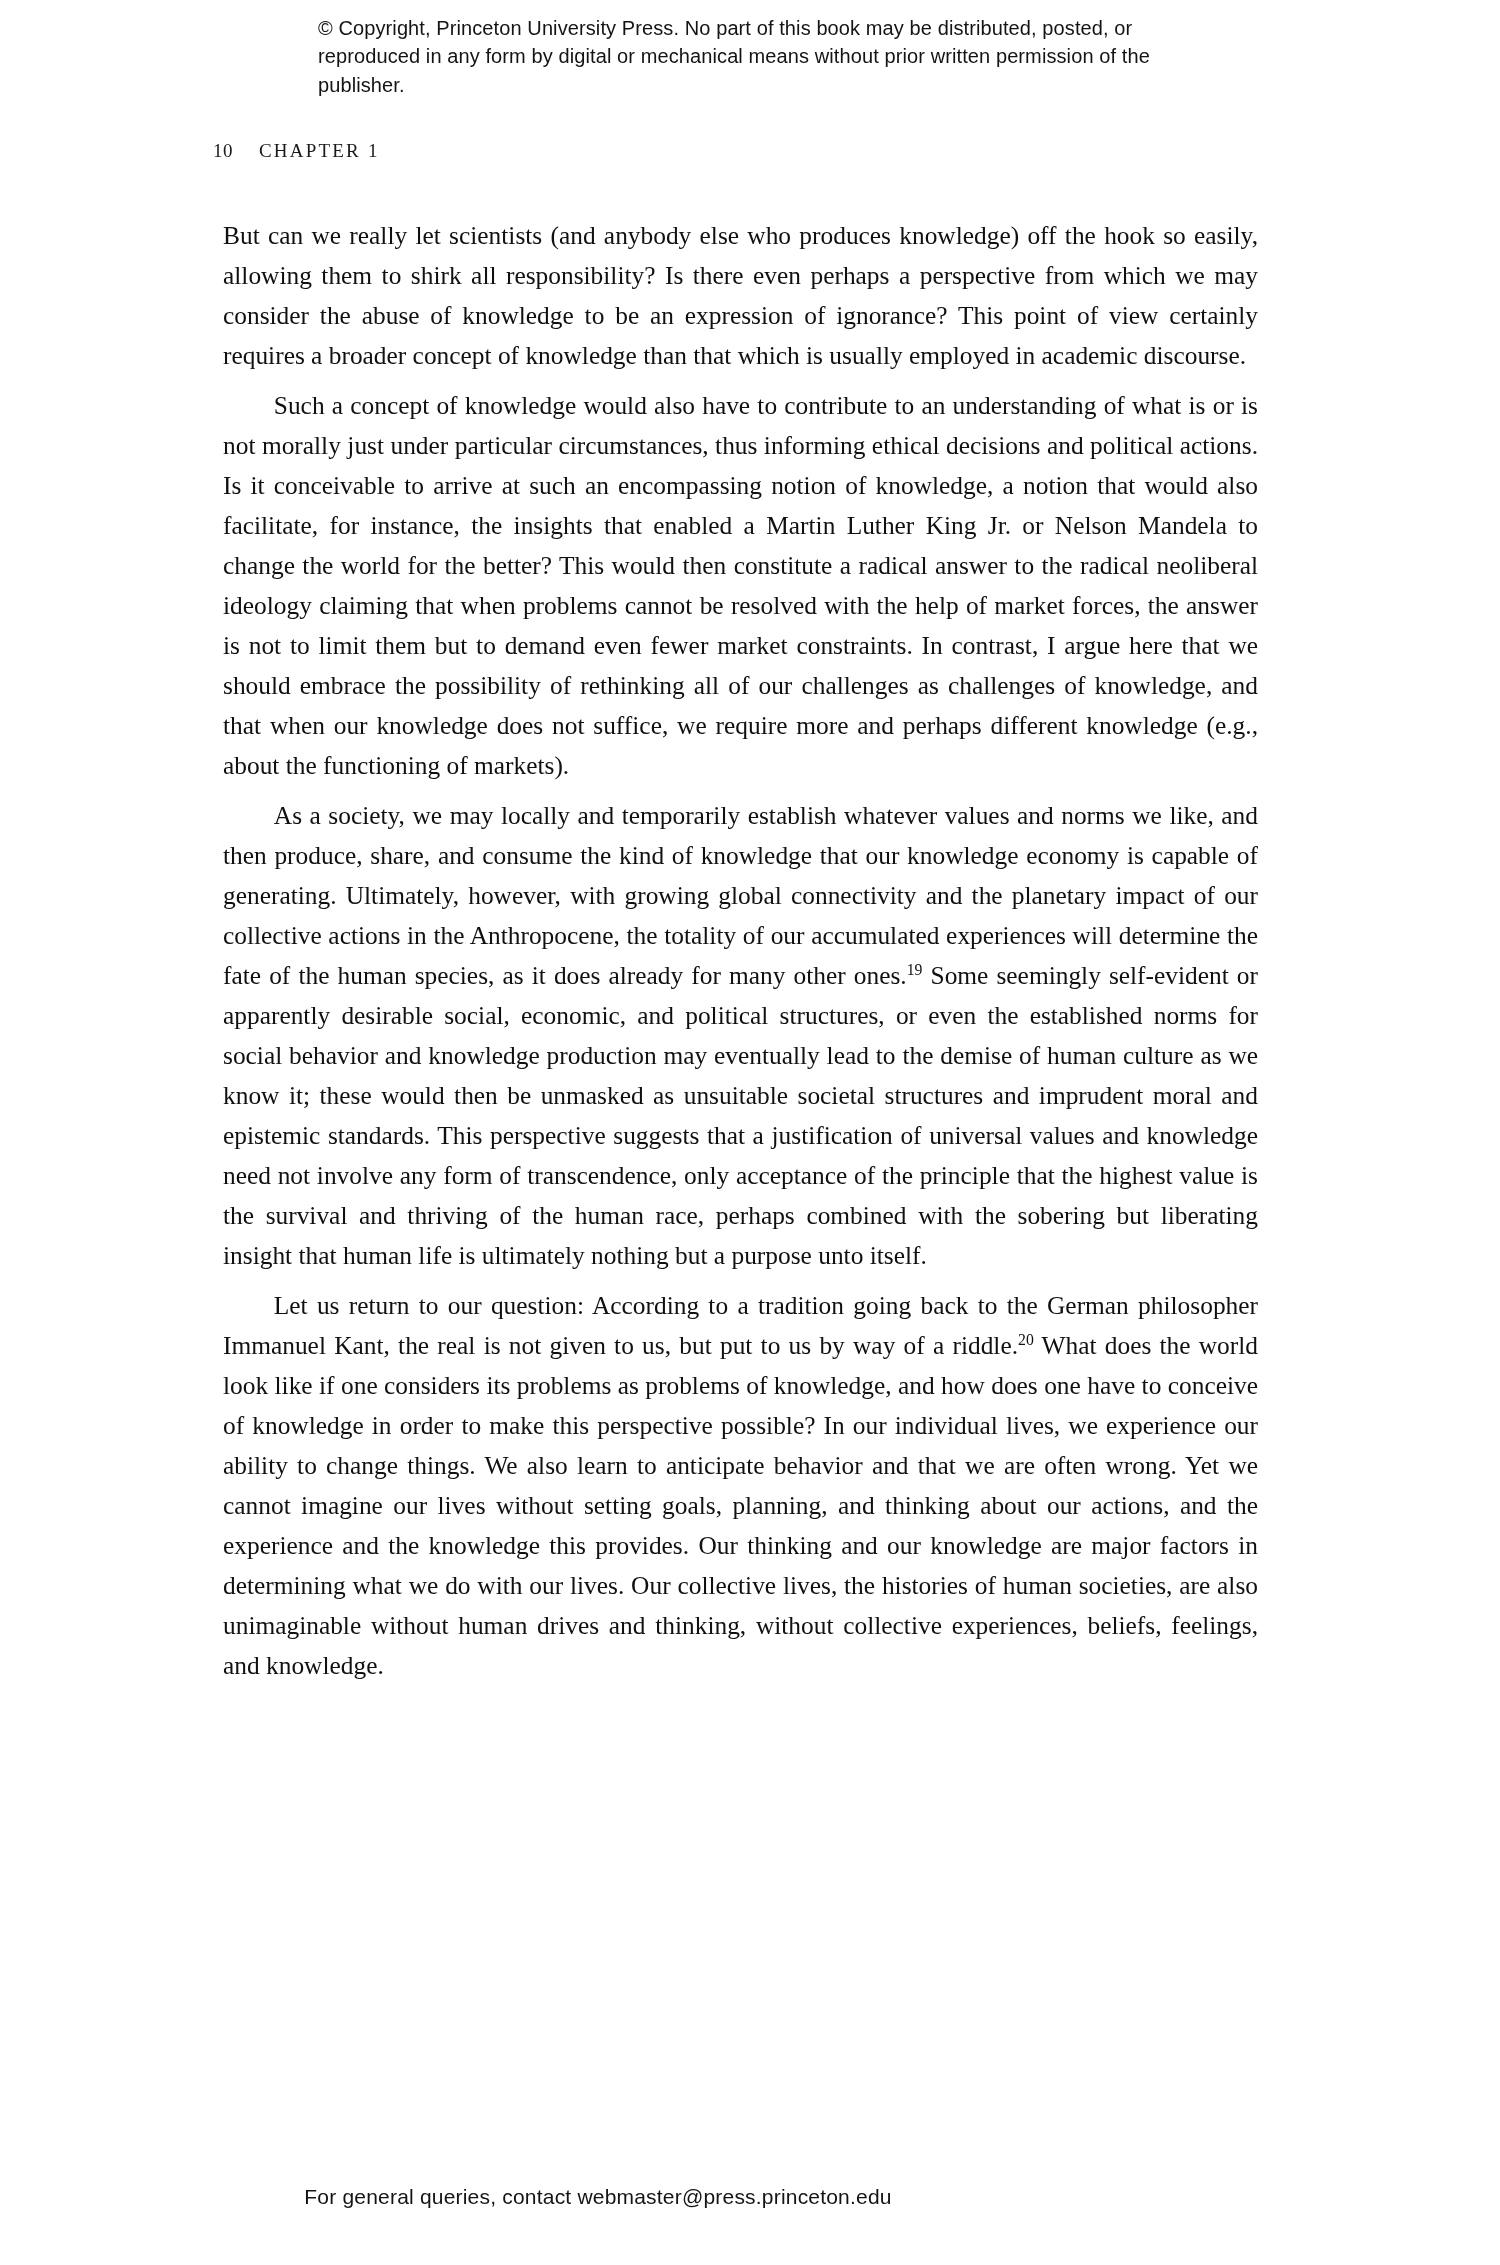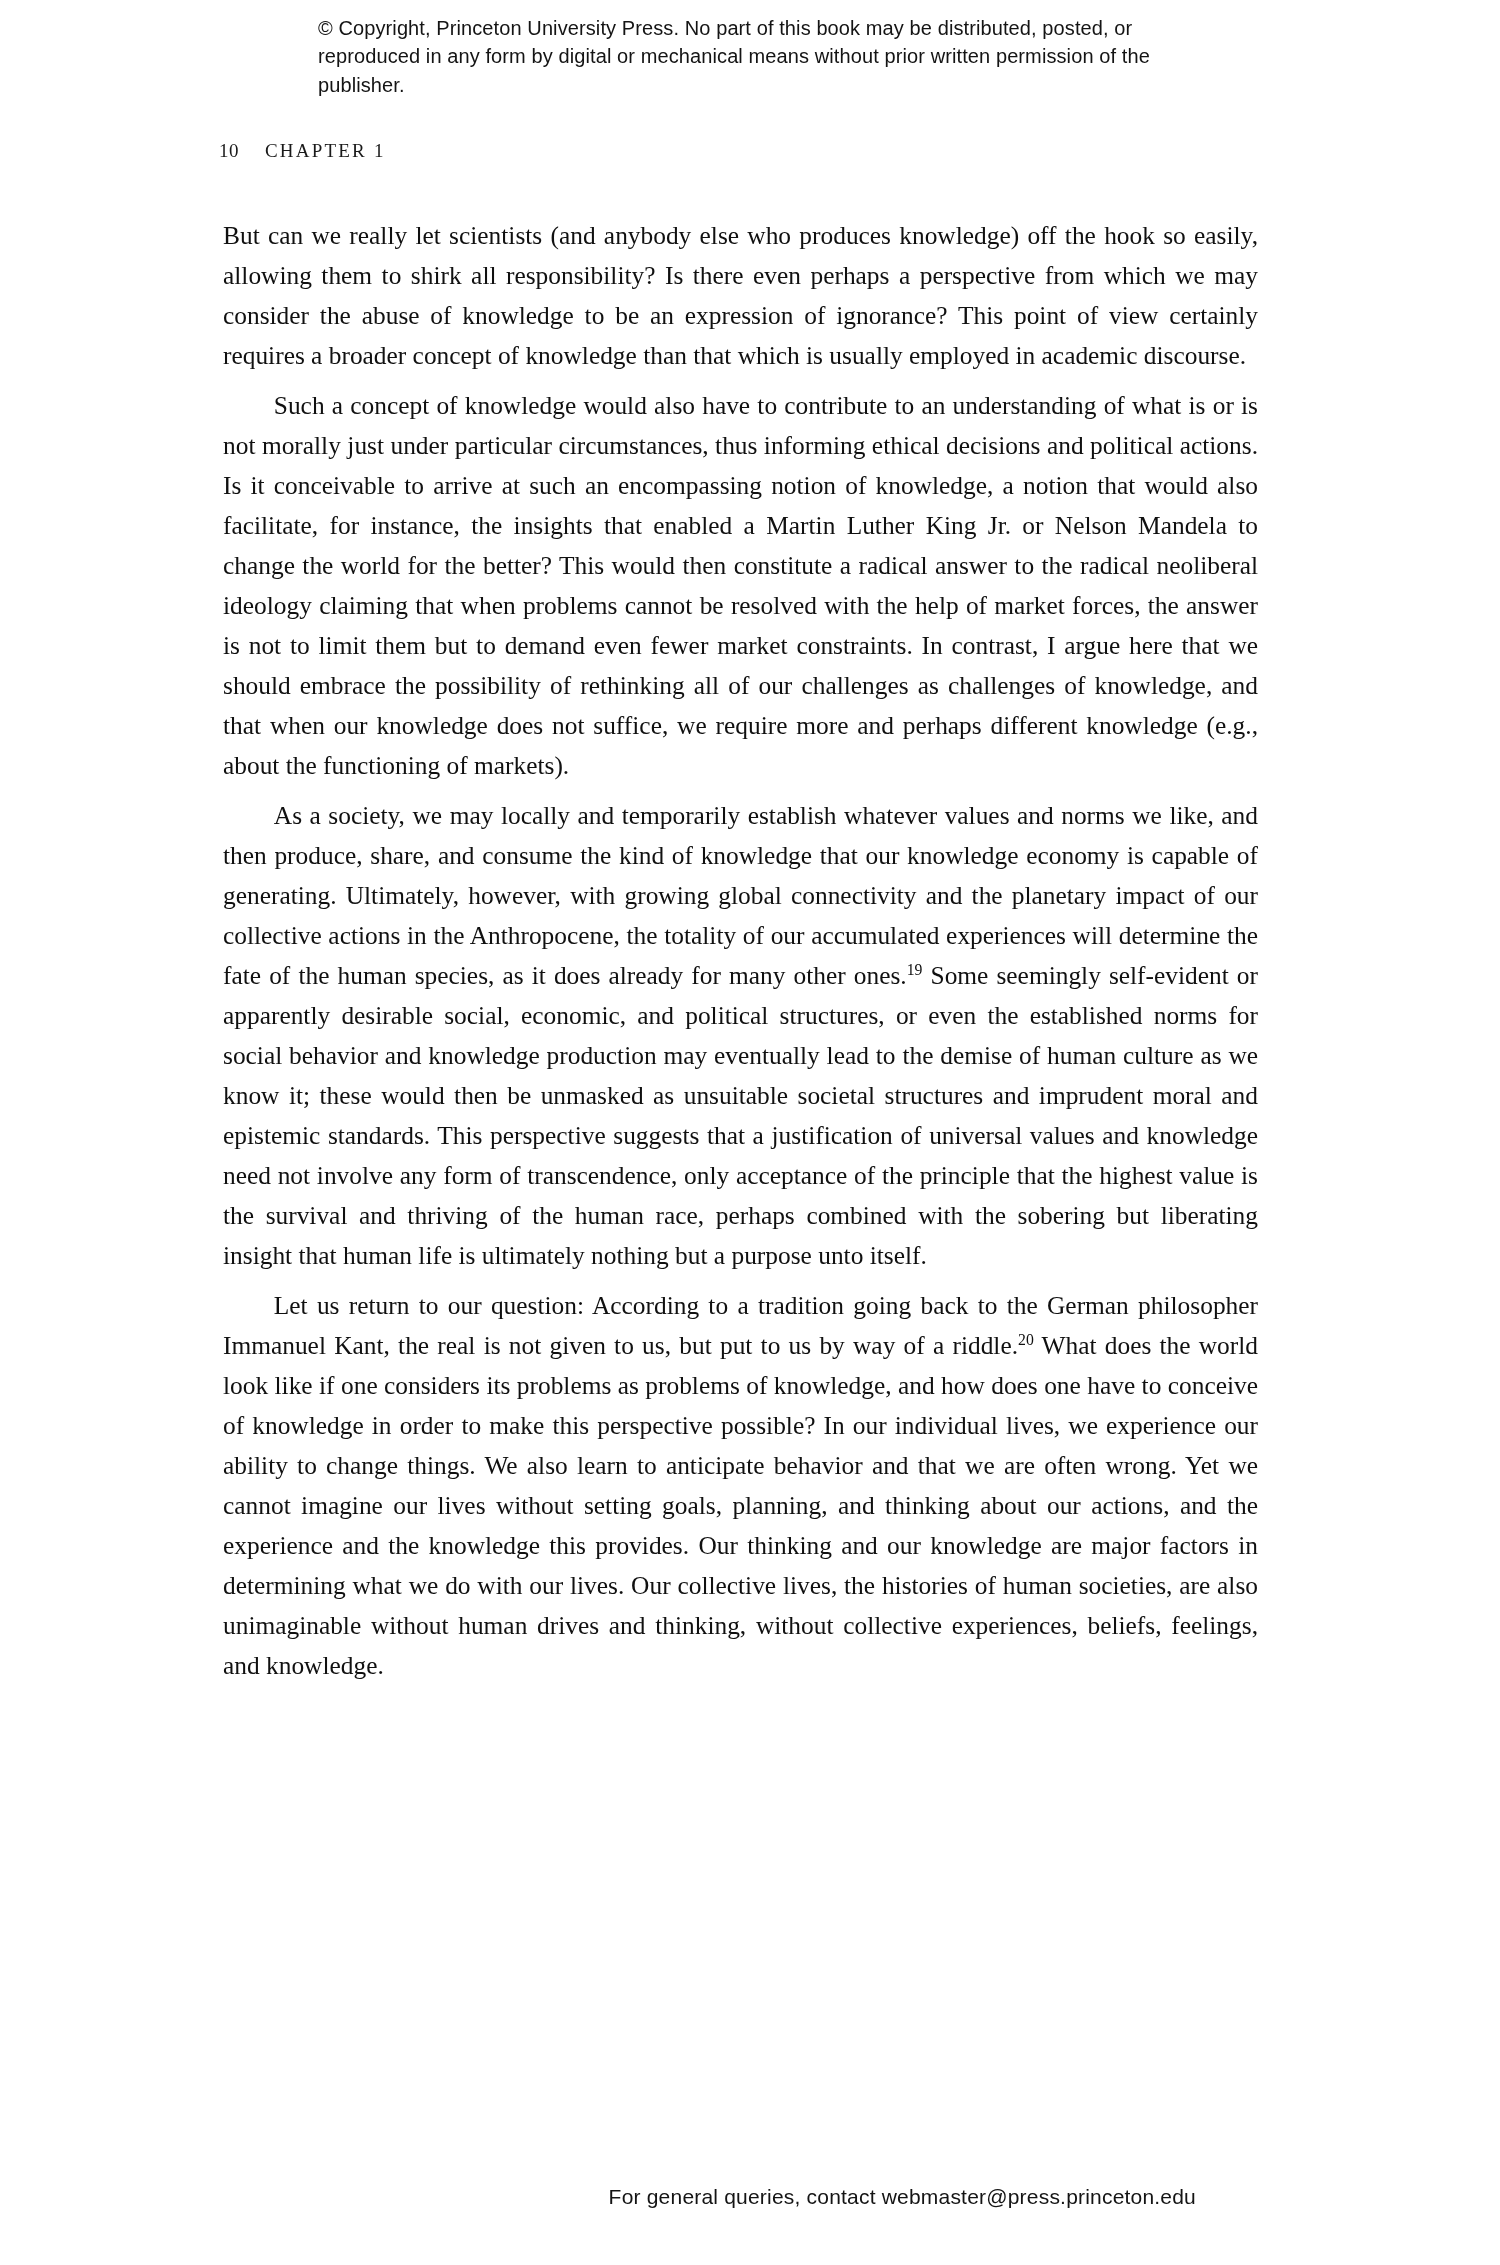--- a/index.html
+++ b/index.html
@@ -32,21 +32,21 @@
     font-family: "Liberation Sans", sans-serif;
     font-size: 20px;
     line-height: 1.42;
     color: #141414;
     letter-spacing: 0.1px;
   }
 
   
   .running-head {
     position: absolute;
-    left: 219px;
+    left: 213px;
     top: 140px;
     font-family: "Liberation Serif", serif;
     font-size: 19px;
     color: #1a1a1a;
     letter-spacing: 0.5px;
   }
   .running-head .folio {
     margin-right: 26px;
     font-variant: small-caps;
   }
@@ -79,21 +79,21 @@
     vertical-align: super;
     line-height: 0;
   }
 
   
   .footer {
     position: absolute;
     left: 0;
     top: 2185px;
     width: 1196px;
-    text-align: right;
+    text-align: center;
     font-family: "Liberation Sans", sans-serif;
     font-size: 21px;
     color: #141414;
     letter-spacing: 0.2px;
   }
 </style>
 </head>
 <body>
 
 <div class="page">

